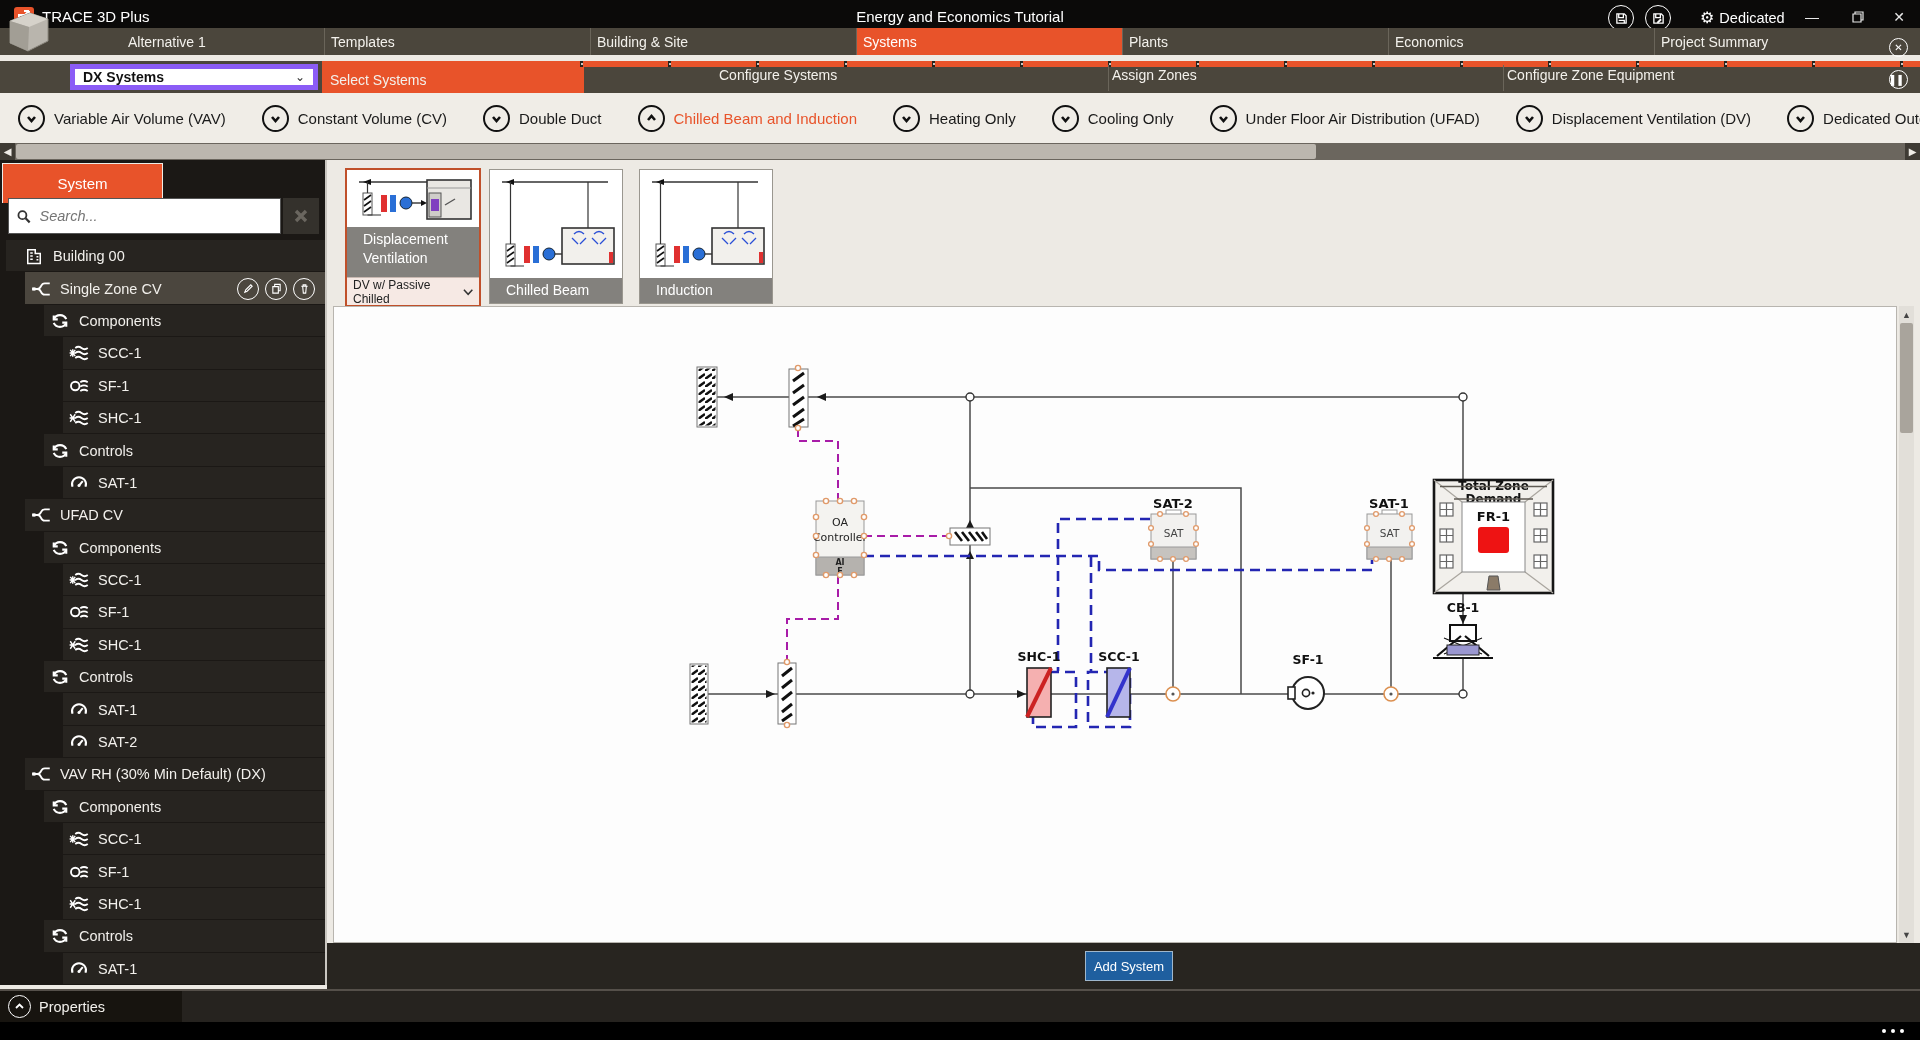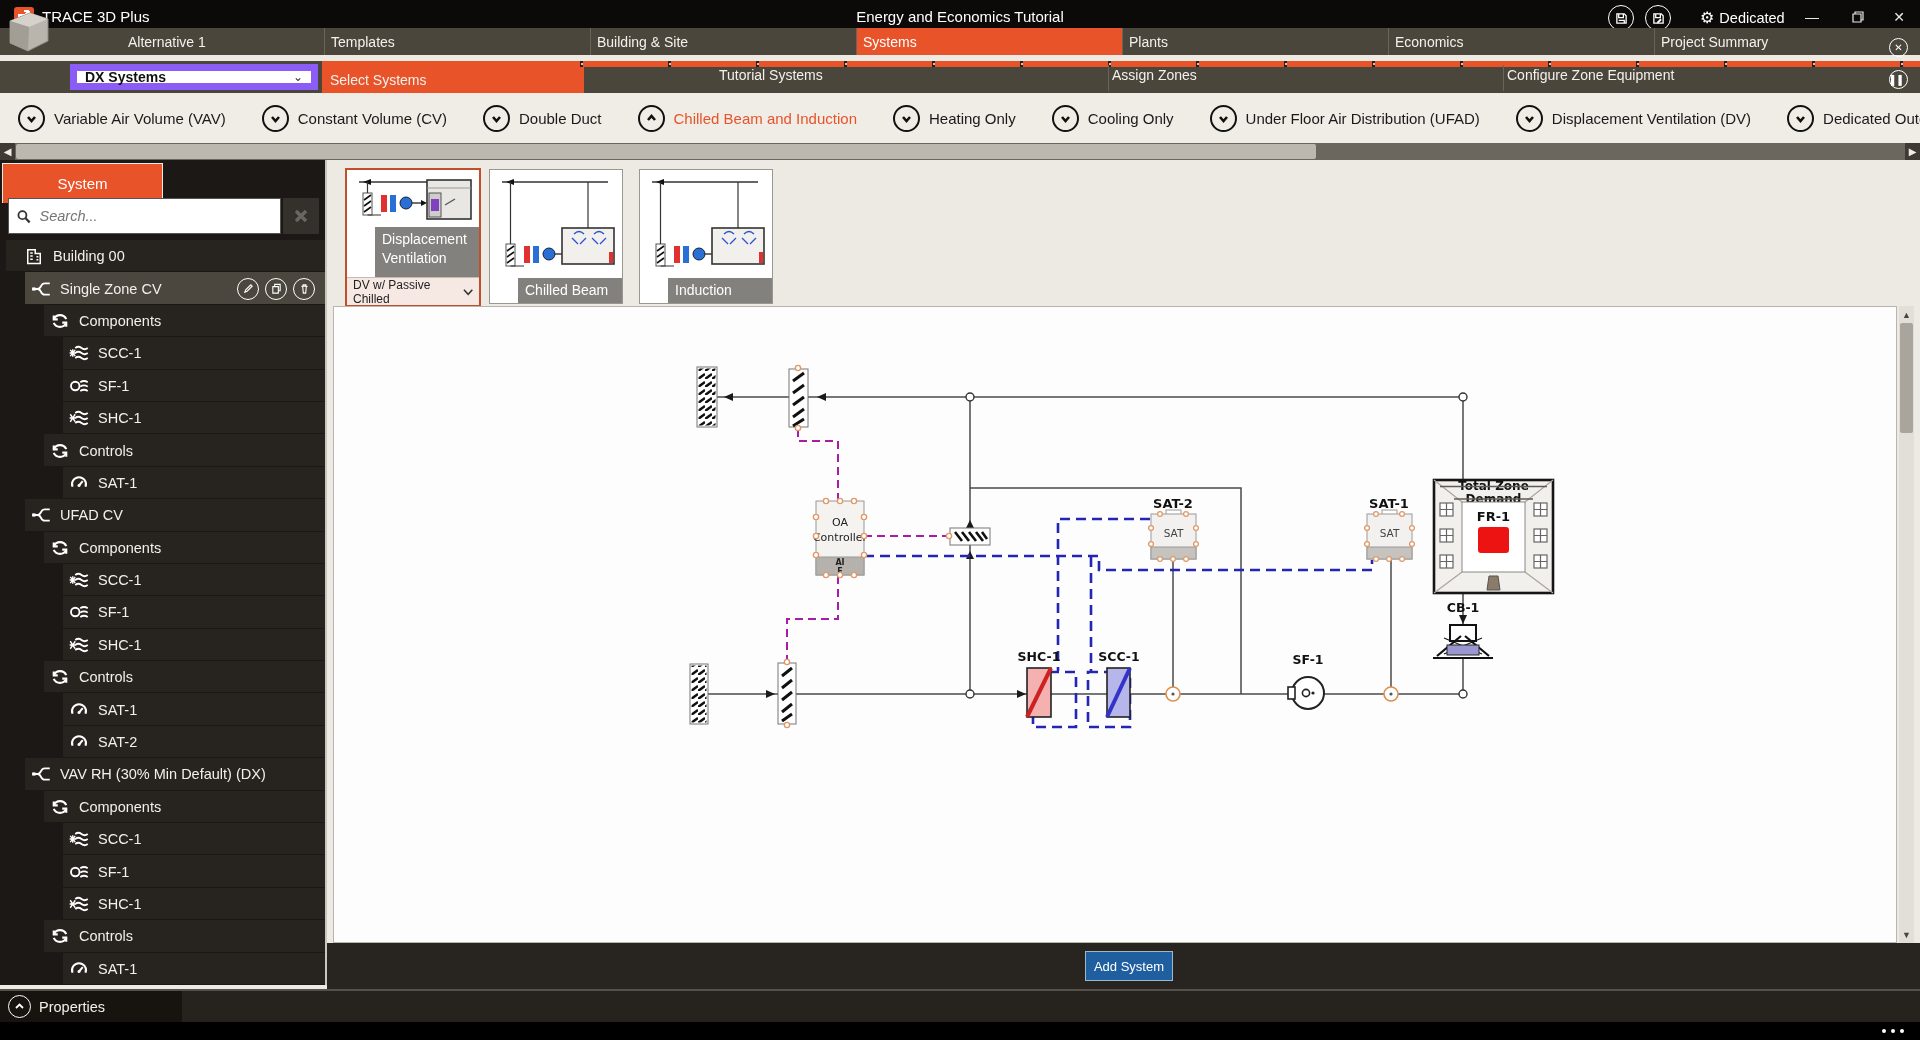--- a/index.html
+++ b/index.html
@@ -26,21 +26,21 @@
   #alt-label{margin-left:128px;font-size:14px;}
   #bldg-icon{position:absolute;left:6px;top:3px;z-index:5;}
   #nav-close{position:absolute;left:1889px;top:38px;width:17px;height:17px;border:1.4px solid #fff;border-radius:50%;
              color:#fff;font-size:10px;display:flex;align-items:center;justify-content:center;z-index:6;}
   #steprow{position:absolute;left:0;top:61px;width:1920px;height:32px;background:#4b463c;color:#f3f1ec;}
   #progress-line{position:absolute;left:322px;top:0;width:1598px;height:6px;background:#e8532a;}
   .ptick{position:absolute;top:0;width:3px;height:6px;background:#26231c;}
   .ptick:after{content:"";position:absolute;left:0.5px;top:1.5px;width:2px;height:2px;background:#fff;border-radius:50%;}
   #sys-select{position:absolute;left:70px;top:3px;width:248px;height:26px;background:#fff;color:#111;
               display:flex;align-items:center;justify-content:space-between;padding:0 8px;box-sizing:border-box;
-              font-size:14px;font-weight:bold;border:7px solid #8b5cf6;}
+              font-size:14px;font-weight:bold;border:5px solid #8b5cf6;}
   #sys-select .chev{font-weight:normal;color:#333;font-size:12px;}
   .step{position:absolute;top:6px;font-size:14px;}
   .step.active{top:6px;left:322px;width:262px;height:26px;background:#e8532a;display:flex;align-items:center;
                padding-left:8px;box-sizing:border-box;}
   .step-sep{position:absolute;top:4px;width:1px;height:26px;background:#6a655a;}
   #step-pause{position:absolute;left:1889px;top:70px;width:17px;height:17px;border:1.4px solid #fff;border-radius:50%;
               color:#fff;font-size:9px;letter-spacing:1px;display:flex;align-items:center;justify-content:center;z-index:6;}
   
   #typesrow{position:absolute;left:0;top:93px;width:1920px;height:50px;background:#f0ede7;display:flex;
             align-items:center;padding-left:18px;gap:36px;white-space:nowrap;overflow:hidden;}
@@ -69,21 +69,21 @@
   .trow.sel .rowbg{background:#4b463e;}
   .trow .ic{position:relative;width:20px;height:20px;margin-right:9px;flex:0 0 auto;}
   .trow .lbl{position:relative;white-space:nowrap;}
   .trow .acts{position:relative;margin-left:auto;margin-right:10px;display:flex;gap:6px;}
   .act{width:20px;height:20px;border:1.4px solid #fff;border-radius:50%;display:flex;align-items:center;justify-content:center;}
   
   #cardsbg{position:absolute;left:333px;top:160px;width:1587px;height:146px;background:#edeae4;}
   #canvas{position:absolute;left:333px;top:306px;width:1564px;height:637px;background:#fdfdfd;border:1px solid #b8b5af;box-sizing:border-box;}
   .card{position:absolute;top:170px;width:132px;background:#fff;box-shadow:0 0 0 1px #9a978f;}
   .card.sel{box-shadow:0 0 0 2px #c0502a;}
-  .card .band{background:rgba(120,118,114,.92);color:#fff;font-size:14px;padding:3px 7px;line-height:19px;margin-left:28px;}
+  .card .band{background:rgba(120,118,114,.92);color:#fff;font-size:14px;padding:3px 16px;line-height:19px;}
   .card .drop{height:27px;background:#f6e9e4;border-top:1px solid #c9b9b2;display:flex;align-items:center;
               justify-content:space-between;padding:0 6px;font-size:12px;color:#222;}
   
   #vscroll{position:absolute;left:1899px;top:306px;width:15px;height:637px;background:#e2dfd9;}
   .vs-arrow{position:absolute;left:0;width:15px;height:15px;color:#444;font-size:9px;display:flex;align-items:center;justify-content:center;}
   #vs-thumb{position:absolute;left:1px;top:17px;width:13px;height:110px;background:#a9a49c;border-radius:2px;}
   
   #addstrip{position:absolute;left:327px;top:943px;width:1593px;height:46px;background:#282520;}
   #add-system{position:absolute;left:1085px;top:951px;width:88px;height:30px;background:#1f5f9f;border:1px solid #9fb7cc;
               color:#fff;font-size:13px;display:flex;align-items:center;justify-content:center;}
@@ -170,21 +170,21 @@
         <div class="ptick" style="left: 1402px;"></div>
         <div class="ptick" style="left: 1490px;"></div>
         <div class="ptick" style="left: 1578px;"></div>
       </div>
     <div id="sys-select">
       <span>DX Systems</span>
       <span class="chev">⌄</span>
     </div>
     <div id="steps-host">
         <div class="step active">Select Systems</div>
-        <div class="step" style="left: 719px;">Tutorial Systems</div>
+        <div class="step" style="left: 719px;">Configure Systems</div>
         <div class="step" style="left: 1112px;">Assign Zones</div>
         <div class="step" style="left: 1507px;">Configure Zone Equipment</div>
         <div class="step-sep" style="left: 1108px;"></div>
         <div class="step-sep" style="left: 1503px;"></div>
       </div>
   </div>
   <div id="step-pause">▌▌</div>
 
   <div id="typesrow">
       <div class="type-btn">

